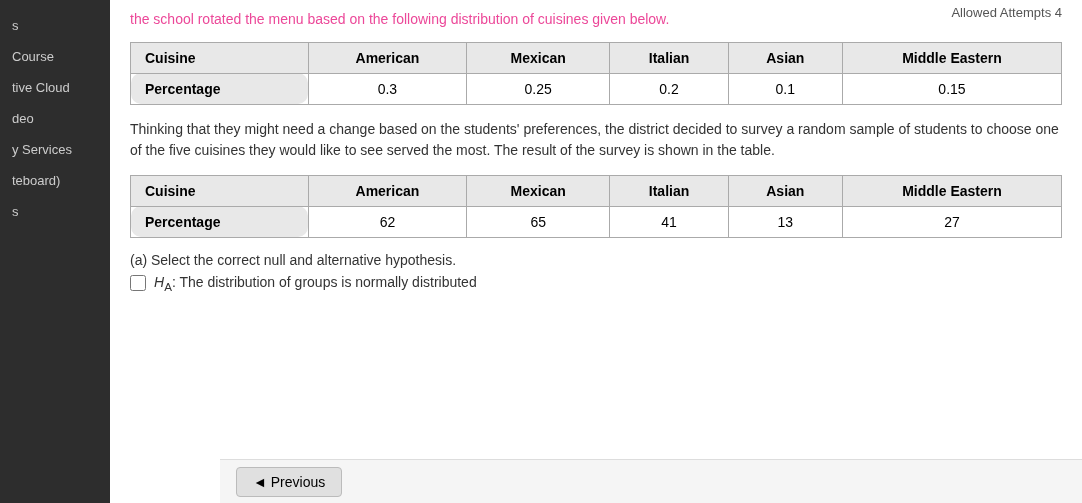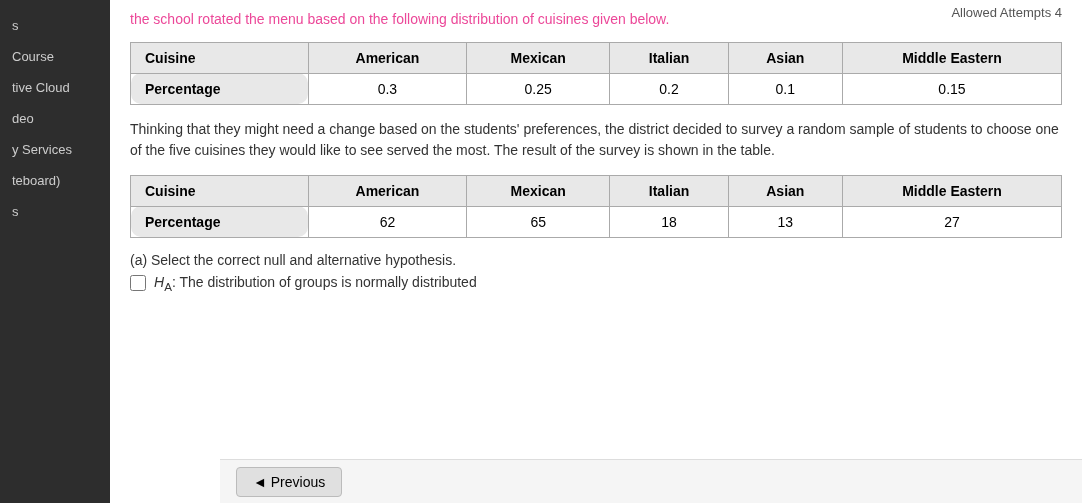--- a/index.html
+++ b/index.html
@@ -179,21 +179,21 @@
         <th>Italian</th>
         <th>Asian</th>
         <th>Middle Eastern</th>
       </tr>
     </thead>
     <tbody>
       <tr>
         <td>Percentage</td>
         <td>62</td>
         <td>65</td>
-        <td>18</td>
+        <td>41</td>
         <td>13</td>
         <td>27</td>
       </tr>
     </tbody>
   </table>
 
   <p class="question-label">(a) Select the correct null and alternative hypothesis.</p>
 
   <div class="checkbox-row">
     <input type="checkbox" style="">

